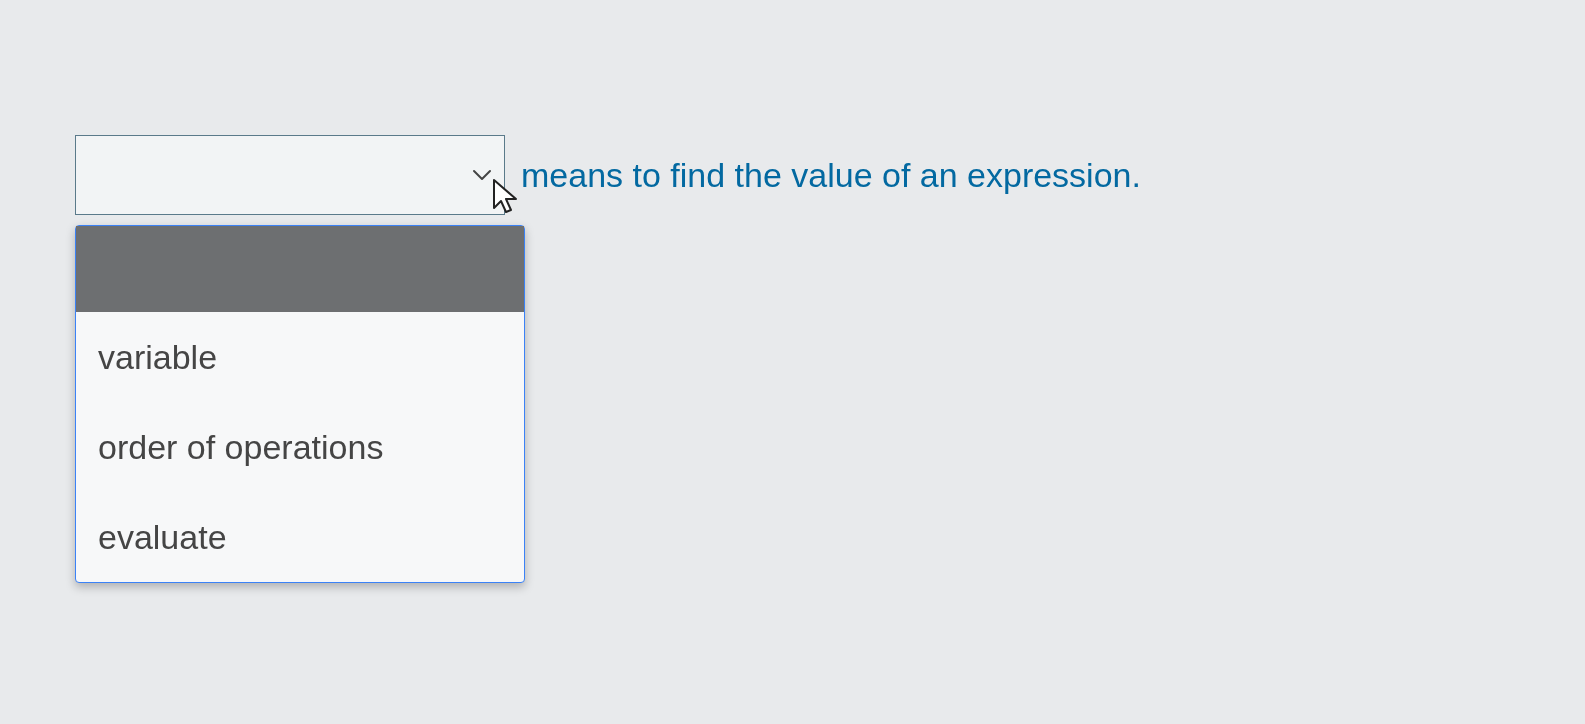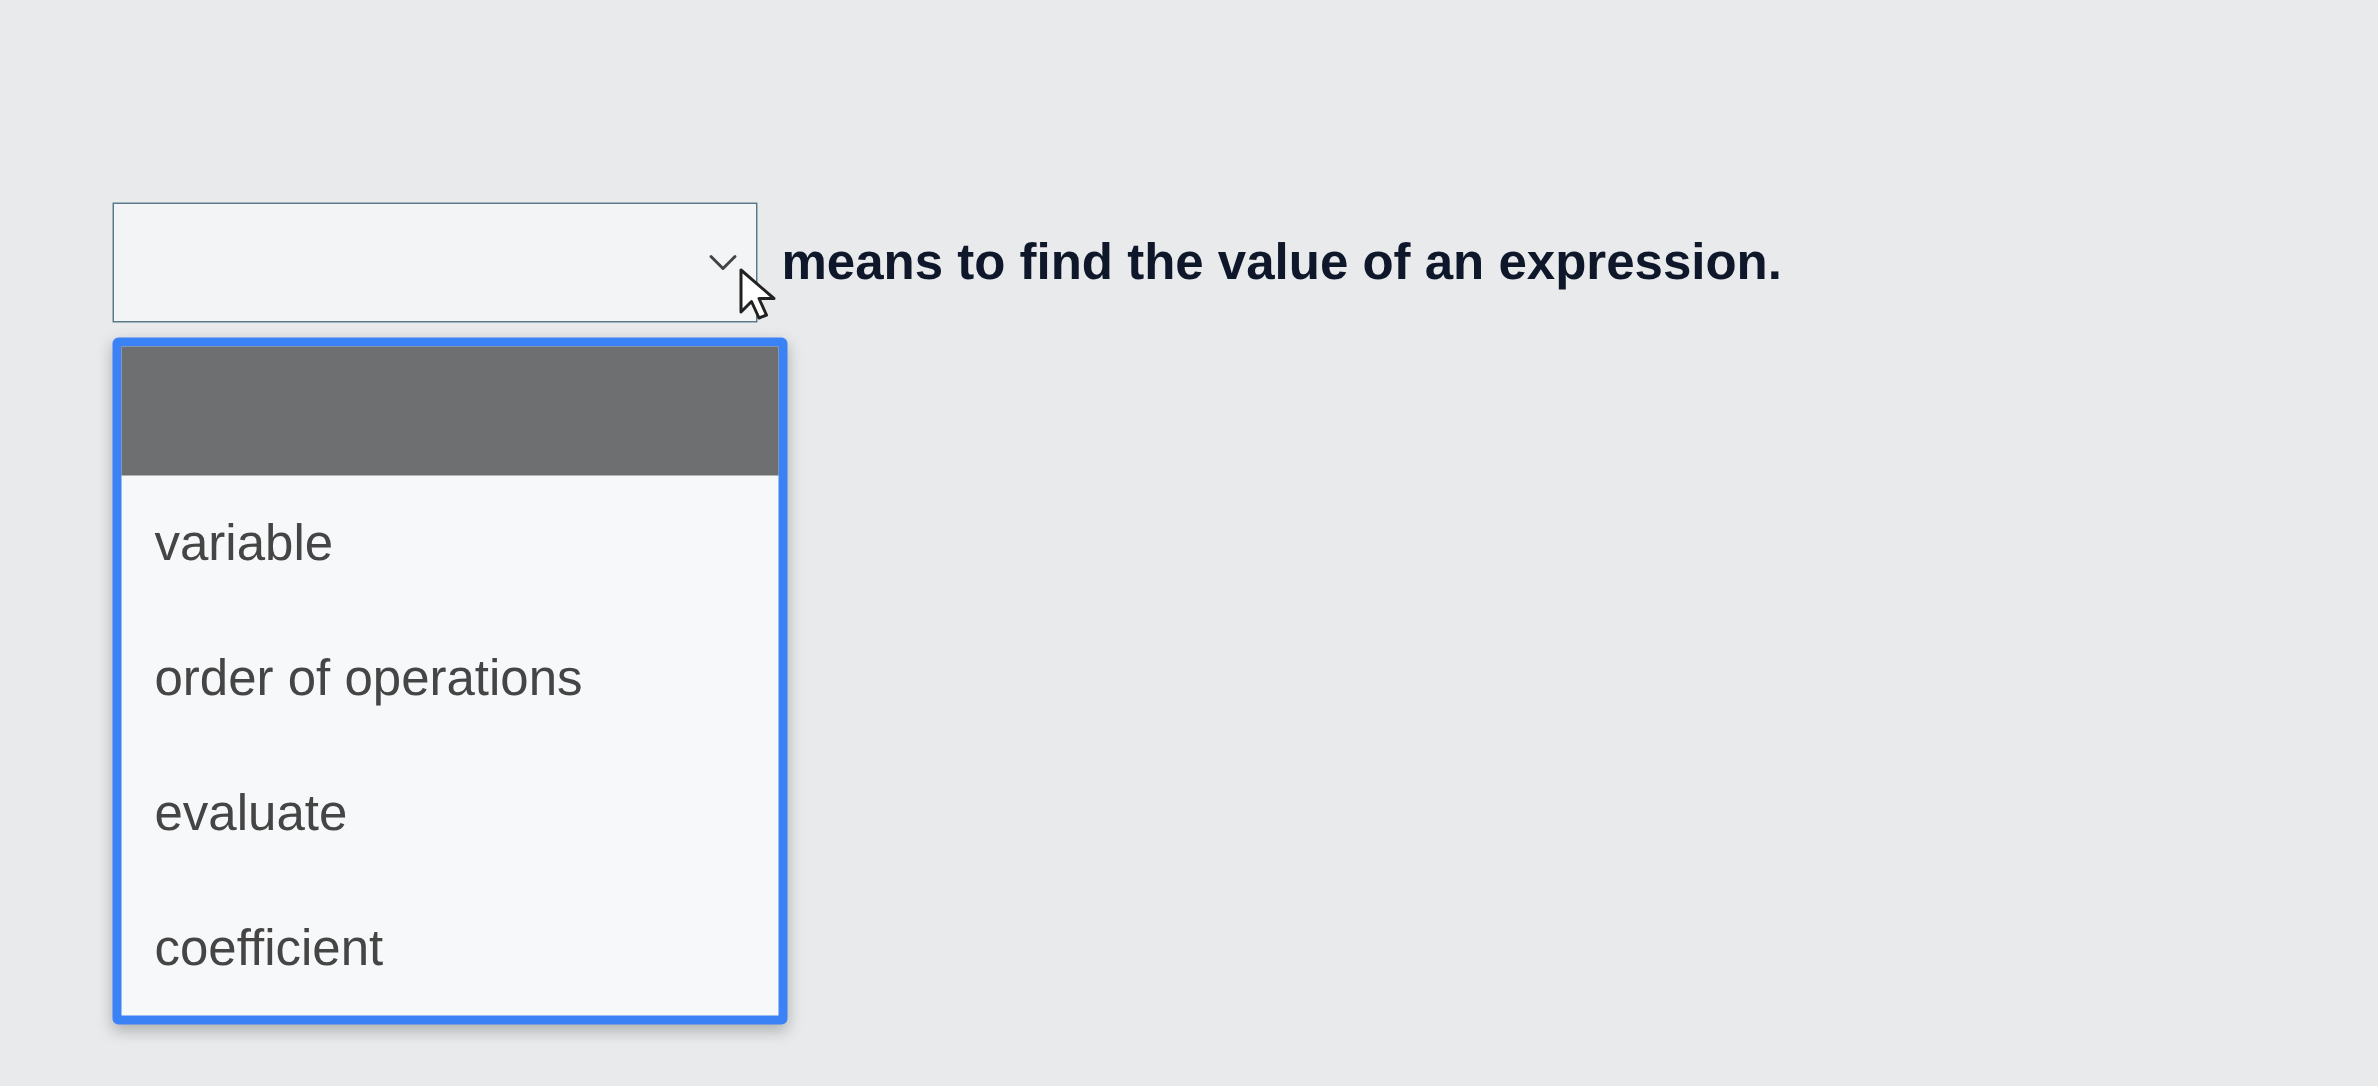--- a/index.html
+++ b/index.html
@@ -38,31 +38,30 @@
       width: 20px;
       height: 12px;
       display: inline-block;
     }
     .chevron svg {
       display: block;
     }
     .question-text {
       margin-left: 16px;
       font-size: 34px;
-      color: #0f172a;
+      color: #0369a1;
       white-space: nowrap;
-      font-weight: bold;
     }
     .dropdown-menu {
       position: absolute;
       top: 225px;
       left: 75px;
       width: 450px;
       background: #f7f8f9;
-      border: 6px solid #3b82f6;
+      border: 1px solid #3b82f6;
       border-radius: 4px;
       box-shadow: 0 4px 10px rgba(0,0,0,0.25);
     }
     .option {
       height: 90px;
       display: flex;
       align-items: center;
       padding-left: 22px;
       font-size: 34px;
       color: #454545;
@@ -102,22 +101,19 @@
   </div>
   <div class="option">
     <span>variable</span>
   </div>
   <div class="option">
     <span>order of operations</span>
   </div>
   <div class="option">
     <span>evaluate</span>
   </div>
-  <div class="option">
-    <span>coefficient</span>
-  </div>
 </div>
 
 <div class="cursor">
   <svg viewBox="0 0 32 40" width="32" height="40">
     <path d="M2 2 L2 30 L9 23 L14 34 L19 32 L14 21 L24 21 Z" fill="#ffffff" stroke="#222" stroke-width="2" stroke-linejoin="round"></path>
   </svg>
 </div>
 
 </body></html>

